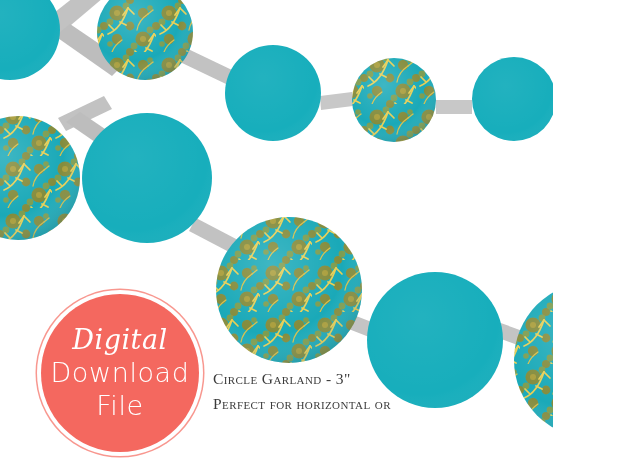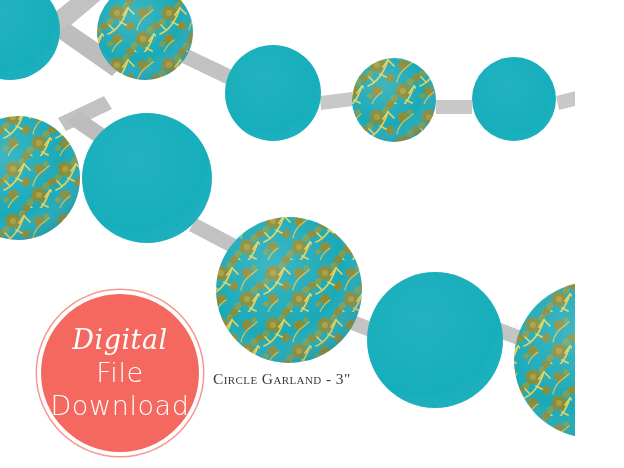--- a/index.html
+++ b/index.html
@@ -9,21 +9,20 @@
   }
   body {
     font-family: "Liberation Sans", sans-serif;
   }
   #canvas {
     position: relative;
     width: 553px;
     height: 468px;
     background: #86efac;
     overflow: hidden;
-    padding-left: 22px;
   }
   #art {
     position: absolute;
     left: 0;
     top: 0;
     width: 624px;
     height: 468px;
   }
   .caption-block {
     position: absolute;
@@ -199,21 +198,22 @@
       <circle cx="435" cy="340" r="68" fill="#17aebc"></circle>
       <circle cx="435" cy="340" r="68" fill="url(#solidShade)"></circle>
 
       <circle cx="592" cy="360" r="78" fill="url(#damask)"></circle>
       <circle cx="592" cy="360" r="78" fill="url(#patShade)"></circle>
     </g>
   </svg>
 
   <div class="badge">
     <span class="badge-line badge-script">Digital</span>
+    <span class="badge-line badge-thin-1">Download</span>
     <span class="badge-line badge-thin-2">File</span>
-    <span class="badge-line badge-thin-1">Download</span>
   </div>
 
   <div class="caption-block">
     <span class="caption-line">Circle Garland - 3"</span>
+    <span class="caption-line">Perfect for horizontal or</span>
   </div>
 
 </div>
 
 </body></html>

